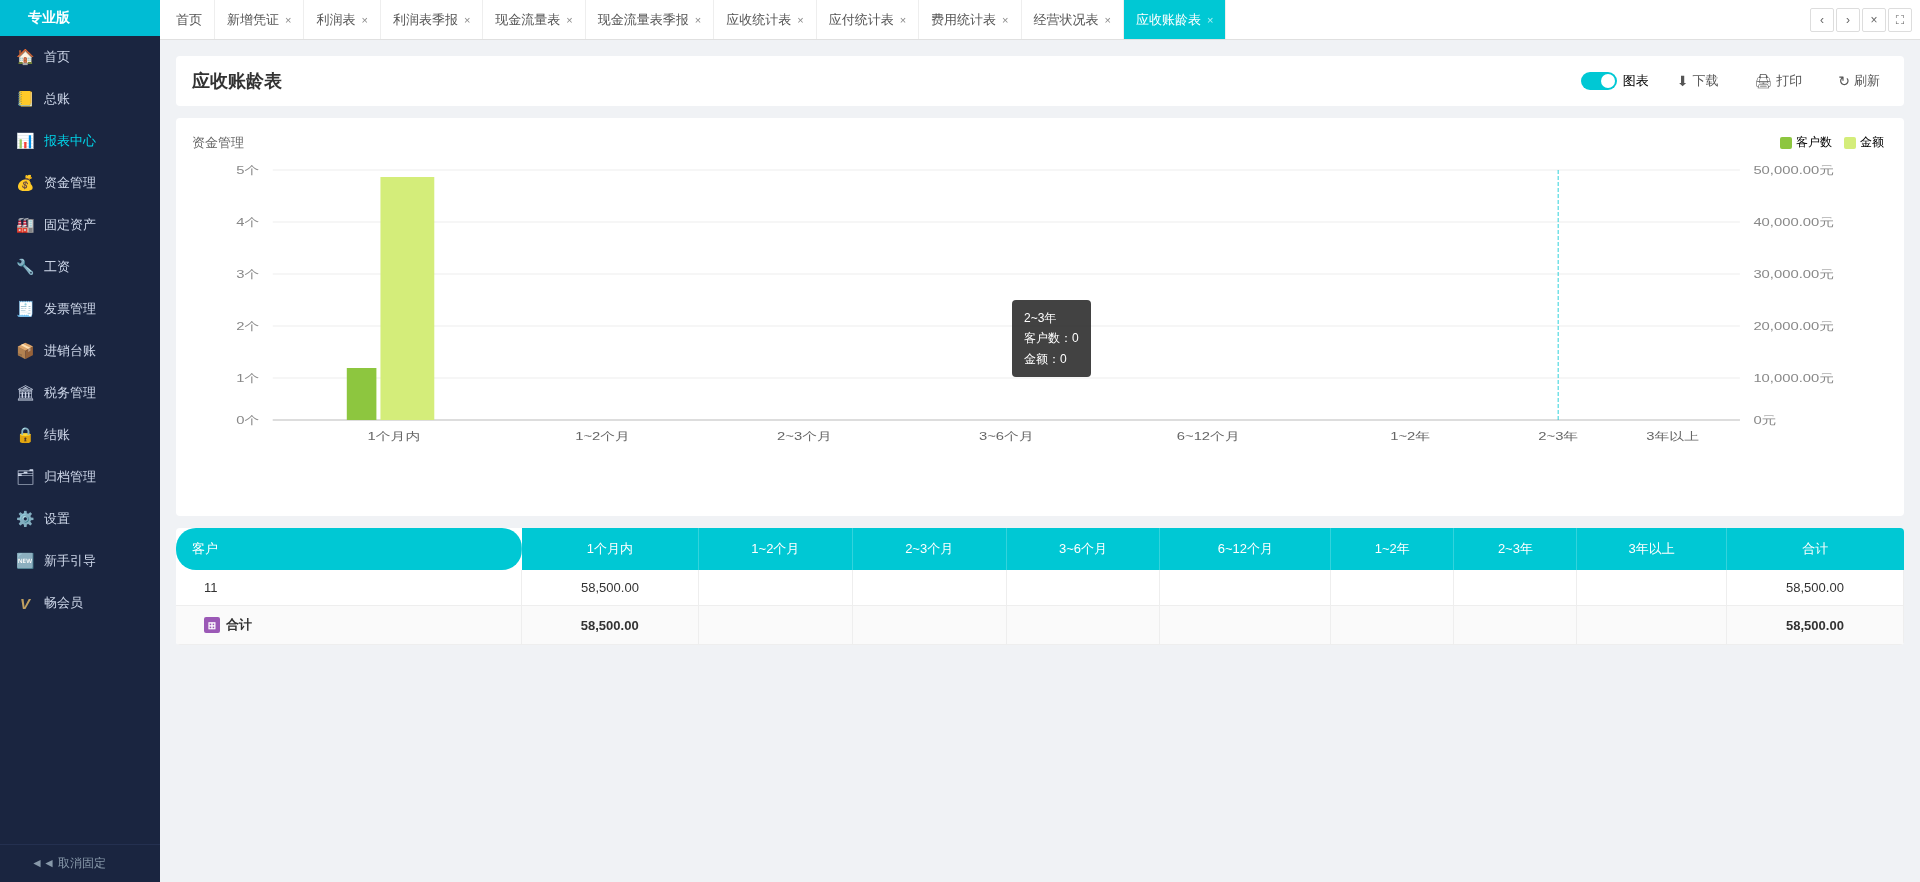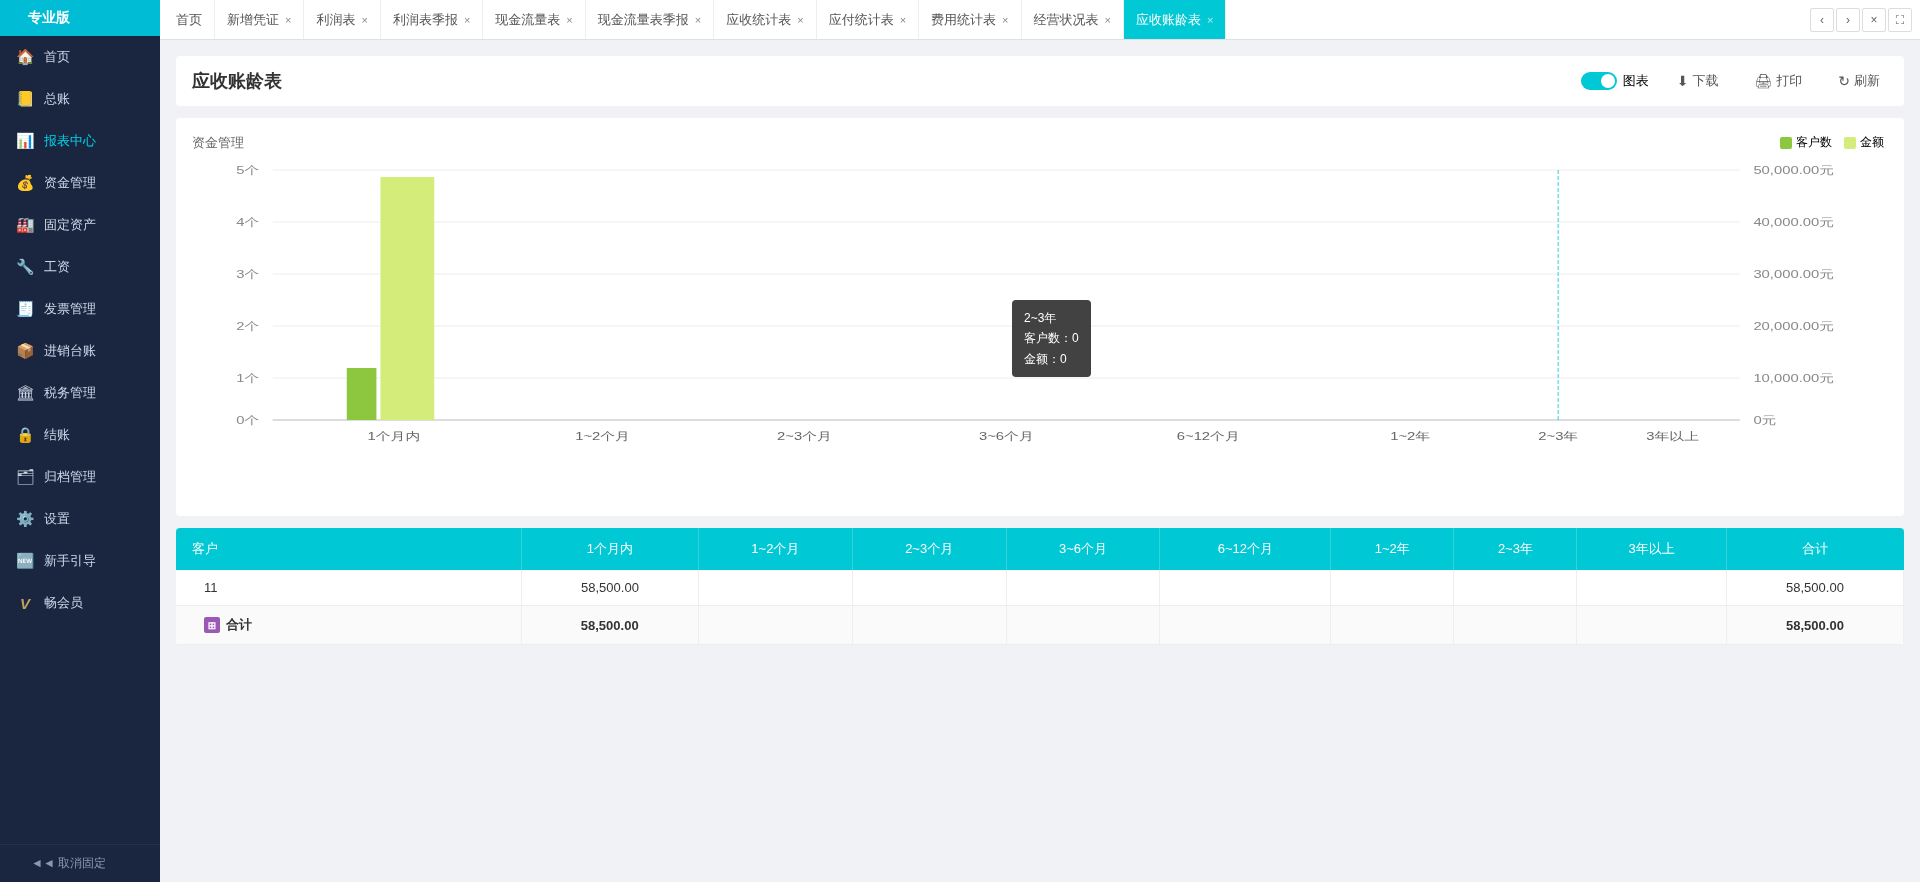--- a/index.html
+++ b/index.html
@@ -453,21 +453,21 @@
           <div>客户数：0</div>
           <div>金额：0</div>
         </div>
       </div>
     </div>
 
     <div class="table-section">
       <table>
         <thead>
           <tr>
-            <th style="width:20%; text-align:left; padding-left:16px;">客户</th>
+            <th style="width:20%; text-align:left; padding-left:16px;border-radius:20px;">客户</th>
             <th>1个月内</th>
             <th>1~2个月</th>
             <th>2~3个月</th>
             <th>3~6个月</th>
             <th>6~12个月</th>
             <th>1~2年</th>
             <th>2~3年</th>
             <th>3年以上</th>
             <th>合计</th>
           </tr>

